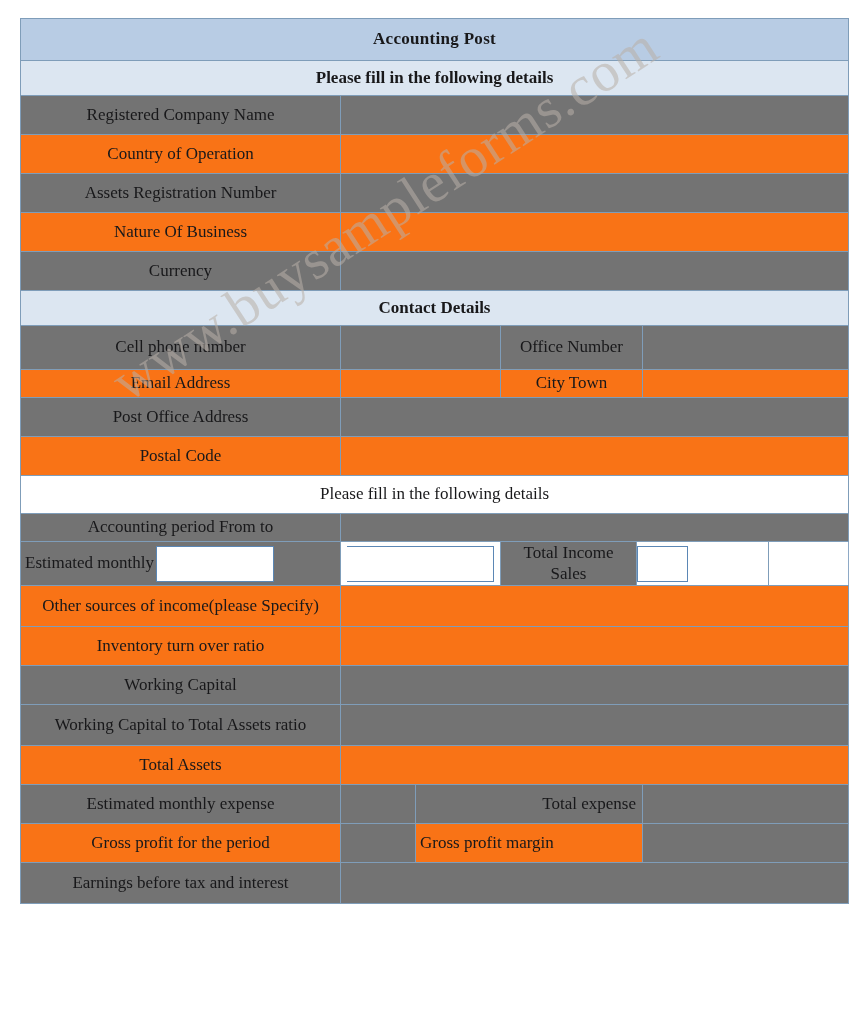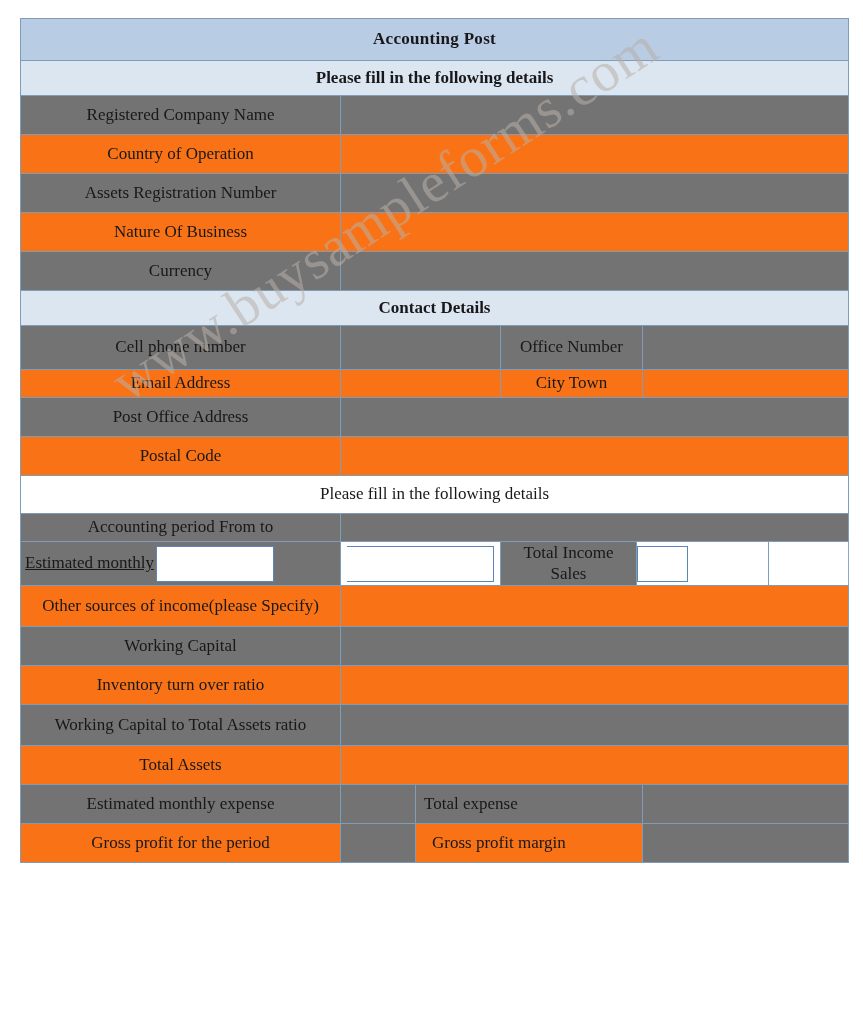--- a/index.html
+++ b/index.html
@@ -167,65 +167,69 @@
     <tr>
       <td class="plaincell" colspan="7">Please fill in the following details</td>
     </tr>
 
     <tr class="r38">
       <td class="white lbl">Accounting period From to</td>
       <td class="white" colspan="6"></td>
     </tr>
 
     <tr class="r44">
-      <td class="white" style="text-align:left;padding:0;position:relative;text-decoration:underline;">
+      <td class="white" style="text-align:left;padding:0;position:relative;">
         <div style="display:flex;align-items:center;height:100%;">
           <span style="padding-left:4px;white-space:nowrap;">Estimated monthly</span>
           <span class="inset" style="width:118px;flex:none;margin-left:2px;"></span>
         </div>
       </td>
       <td class="insetholder" colspan="2">
         <span class="inset" style="border-left:none;"></span>
       </td>
       <td class="white lbl">Total Income Sales</td>
       <td class="insetholder" colspan="2" style="padding:0 80px 0 0;">
         <span class="inset"></span>
       </td>
     </tr>
 
     <tr class="r50">
       <td class="blue lbl">Other sources of income(please Specify)</td>
       <td class="blue" colspan="6"></td>
     </tr>
     <tr class="r39">
+      <td class="blue lbl">Inventory turn over ratio</td>
+      <td class="blue" colspan="6"></td>
+    </tr>
+    <tr class="r39">
       <td class="white lbl">Working Capital</td>
       <td class="white" colspan="6"></td>
-    </tr>
-    <tr class="r39">
-      <td class="blue lbl">Inventory turn over ratio</td>
-      <td class="blue" colspan="6"></td>
     </tr>
     <tr class="r50">
       <td class="white lbl">Working  Capital to Total Assets ratio</td>
       <td class="white" colspan="6"></td>
     </tr>
     <tr class="r39">
       <td class="blue lbl">Total Assets</td>
       <td class="blue" colspan="6"></td>
     </tr>
 
     <tr class="r39">
       <td class="white lbl">Estimated monthly expense</td>
       <td class="white"></td>
-      <td class="white" colspan="3" style="text-align:left;padding-left:8px;">Total expense</td>
+      <td class="white" colspan="3" style="text-align:right;padding-left:8px;">Total expense</td>
       <td class="white" colspan="2"></td>
     </tr>
     <tr class="r39">
       <td class="blue lbl">Gross profit for the period</td>
       <td class="white"></td>
-      <td class="blue" colspan="3" style="text-align:left;padding-left:16px;">Gross profit margin</td>
-      <td class="white" colspan="2"></td>
-    </tr>
-
+      <td class="blue" colspan="3" style="text-align:left;padding-left:4px;">Gross profit margin</td>
+      <td class="white" colspan="2"></td>
+    </tr>
+
+    <tr class="r50">
+      <td class="white lbl">Earnings before tax and interest</td>
+      <td class="white" colspan="6"></td>
+    </tr>
 
   </tbody>
     </table>
 </div>
 
 </body></html>

